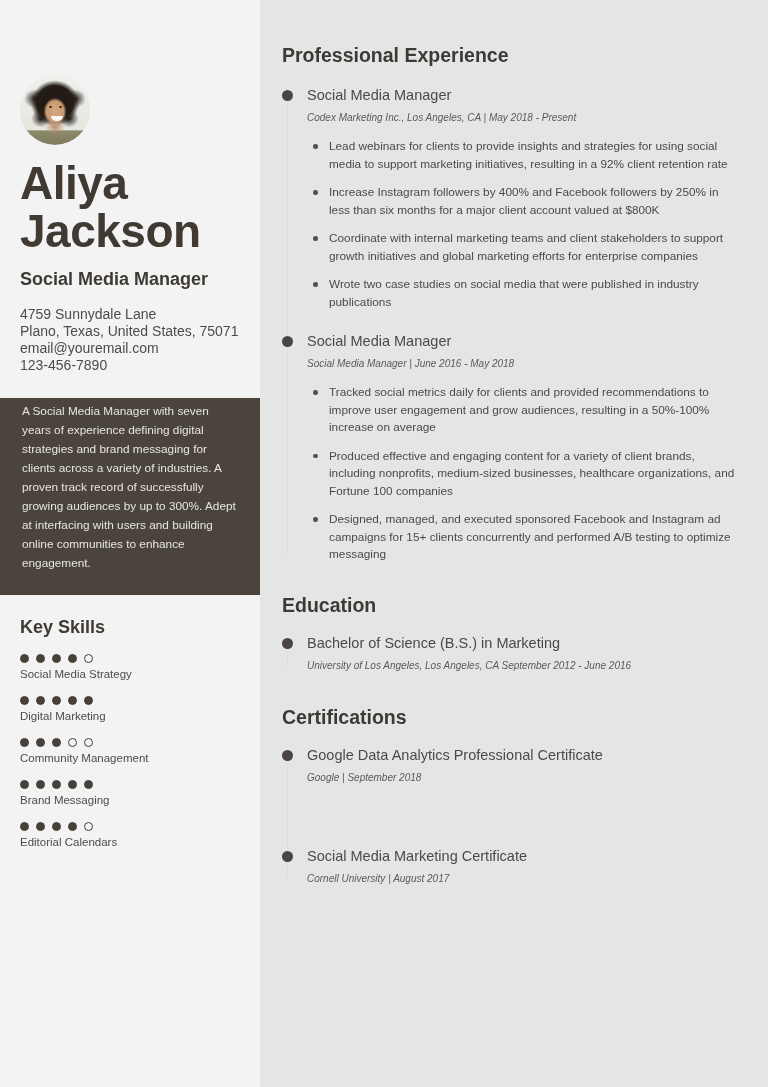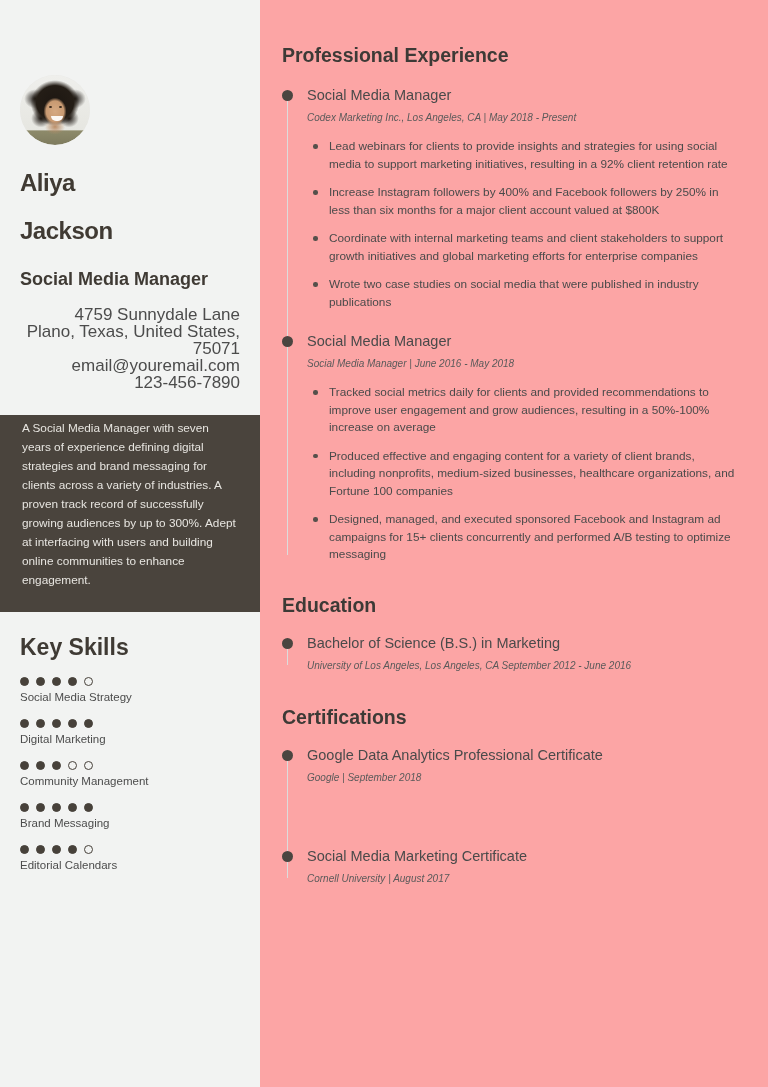--- a/index.html
+++ b/index.html
@@ -64,77 +64,76 @@
   .avatar .eye-l { left: 41%; }
   .avatar .eye-r { left: 56%; }
   .avatar .smile {
     position: absolute; left: 44%; top: 58%;
     width: 12px; height: 5px; border-radius: 0 0 12px 12px;
     background: #ffffff; opacity: .92;
   }
 
   .name {
     margin: 14px 16px 0 20px;
-    font-size: 24px;
+    font-size: 46px;
     line-height: 48px;
     font-weight: bold;
     color: #403a33;
     letter-spacing: -0.5px;
   }
 
   .job-title {
     margin: 14px 20px 0 20px;
     font-size: 18px;
     font-weight: bold;
     color: #3f3a34;
   }
 
   .contact {
     margin: 16px 20px 0 20px;
-    font-size: 17px;
+    font-size: 14px;
     line-height: 17px;
     color: #4c4c4c;
-    text-align: right;
   }
 
   .summary-block {
     margin-top: 24px;
     background: #4a443d;
     padding: 4px 22px 22px 22px;
     color: #e7e5e0;
     font-size: 11.8px;
     line-height: 19px;
   }
 
   .skills {
     padding: 22px 20px 0 20px;
   }
   .skills h2 {
-    font-size: 23px;
+    font-size: 18px;
     font-weight: bold;
     color: #3f3a34;
     margin-bottom: 16px;
   }
   .skill { margin-bottom: 16px; }
   .dots { display: flex; gap: 7px; margin-bottom: 5px; }
   .dot {
     width: 9px; height: 9px; border-radius: 50%;
     border: 1.3px solid #47413a;
     background: transparent;
   }
   .dot.filled { background: #47413a; }
   .skill-label {
     font-size: 11.5px;
     color: #4c4c4c;
   }
 
   
   .main {
     flex: 1;
-    background: #fca5a5;
+    background: #e5e5e5;
     padding: 44px 30px 10px 22px;
     position: relative;
   }
 
   .section { position: relative; }
   .section h2 {
     font-size: 19.5px;
     font-weight: bold;
     color: #3d3a36;
     margin-bottom: 16px;

